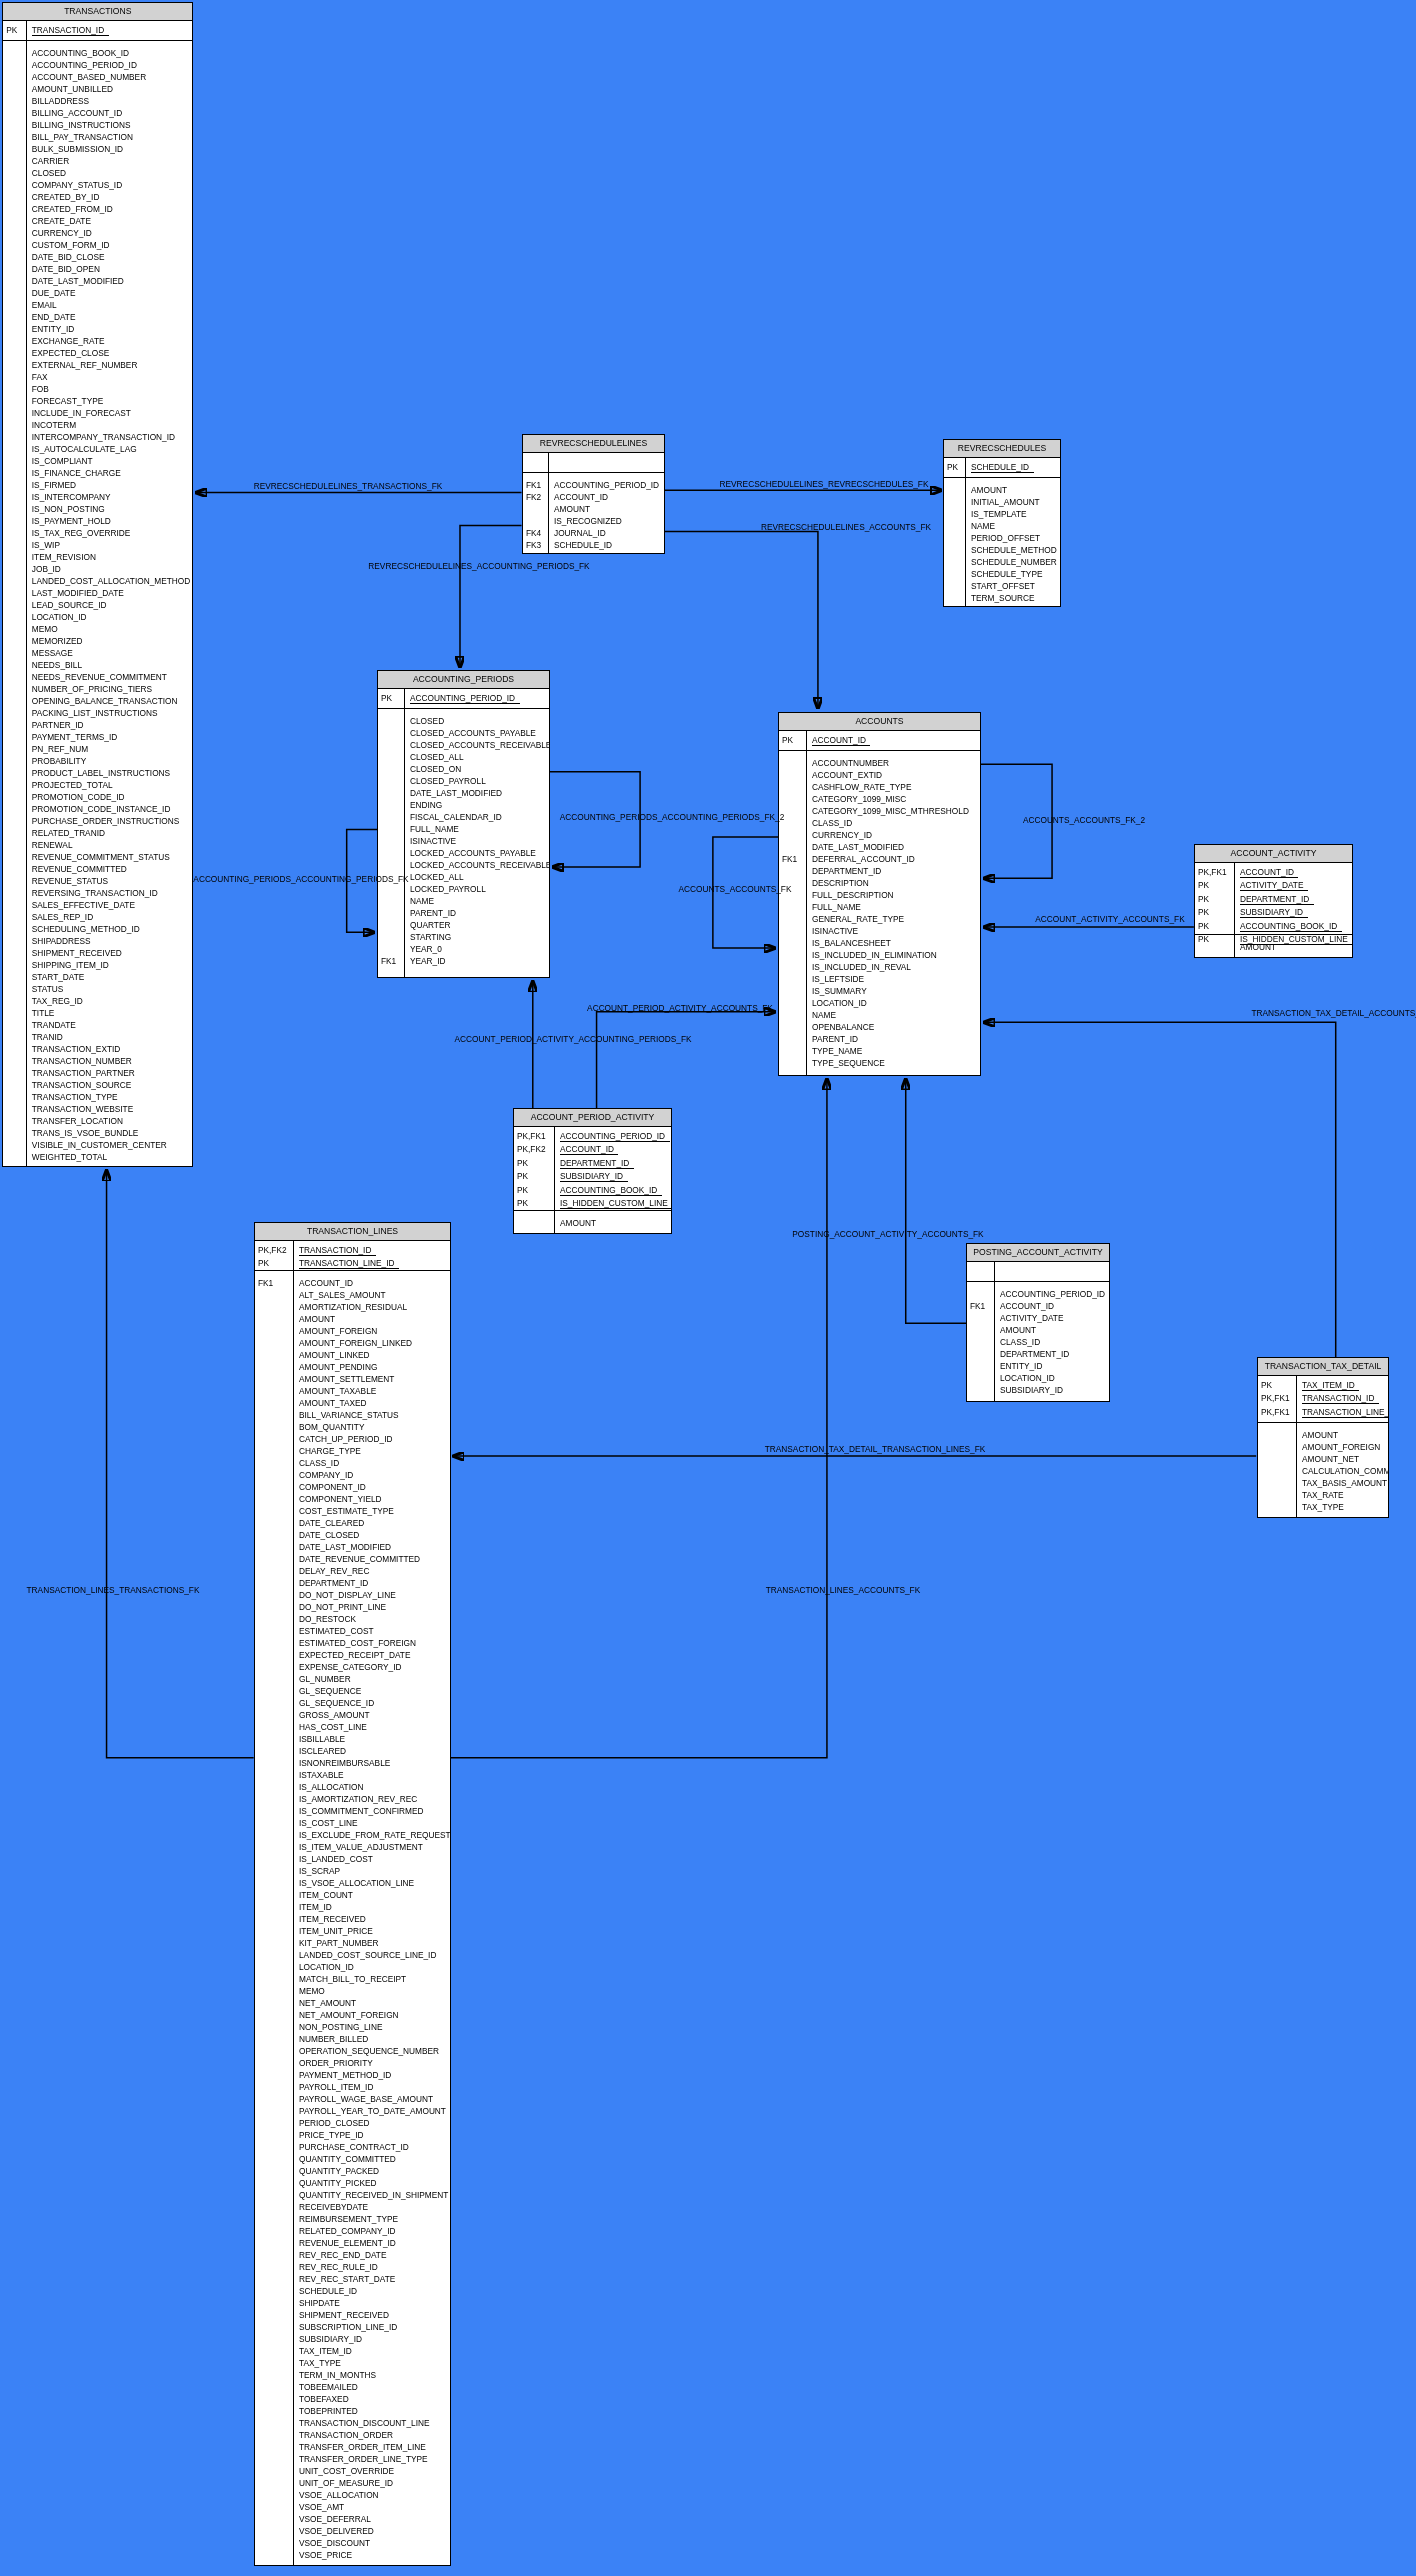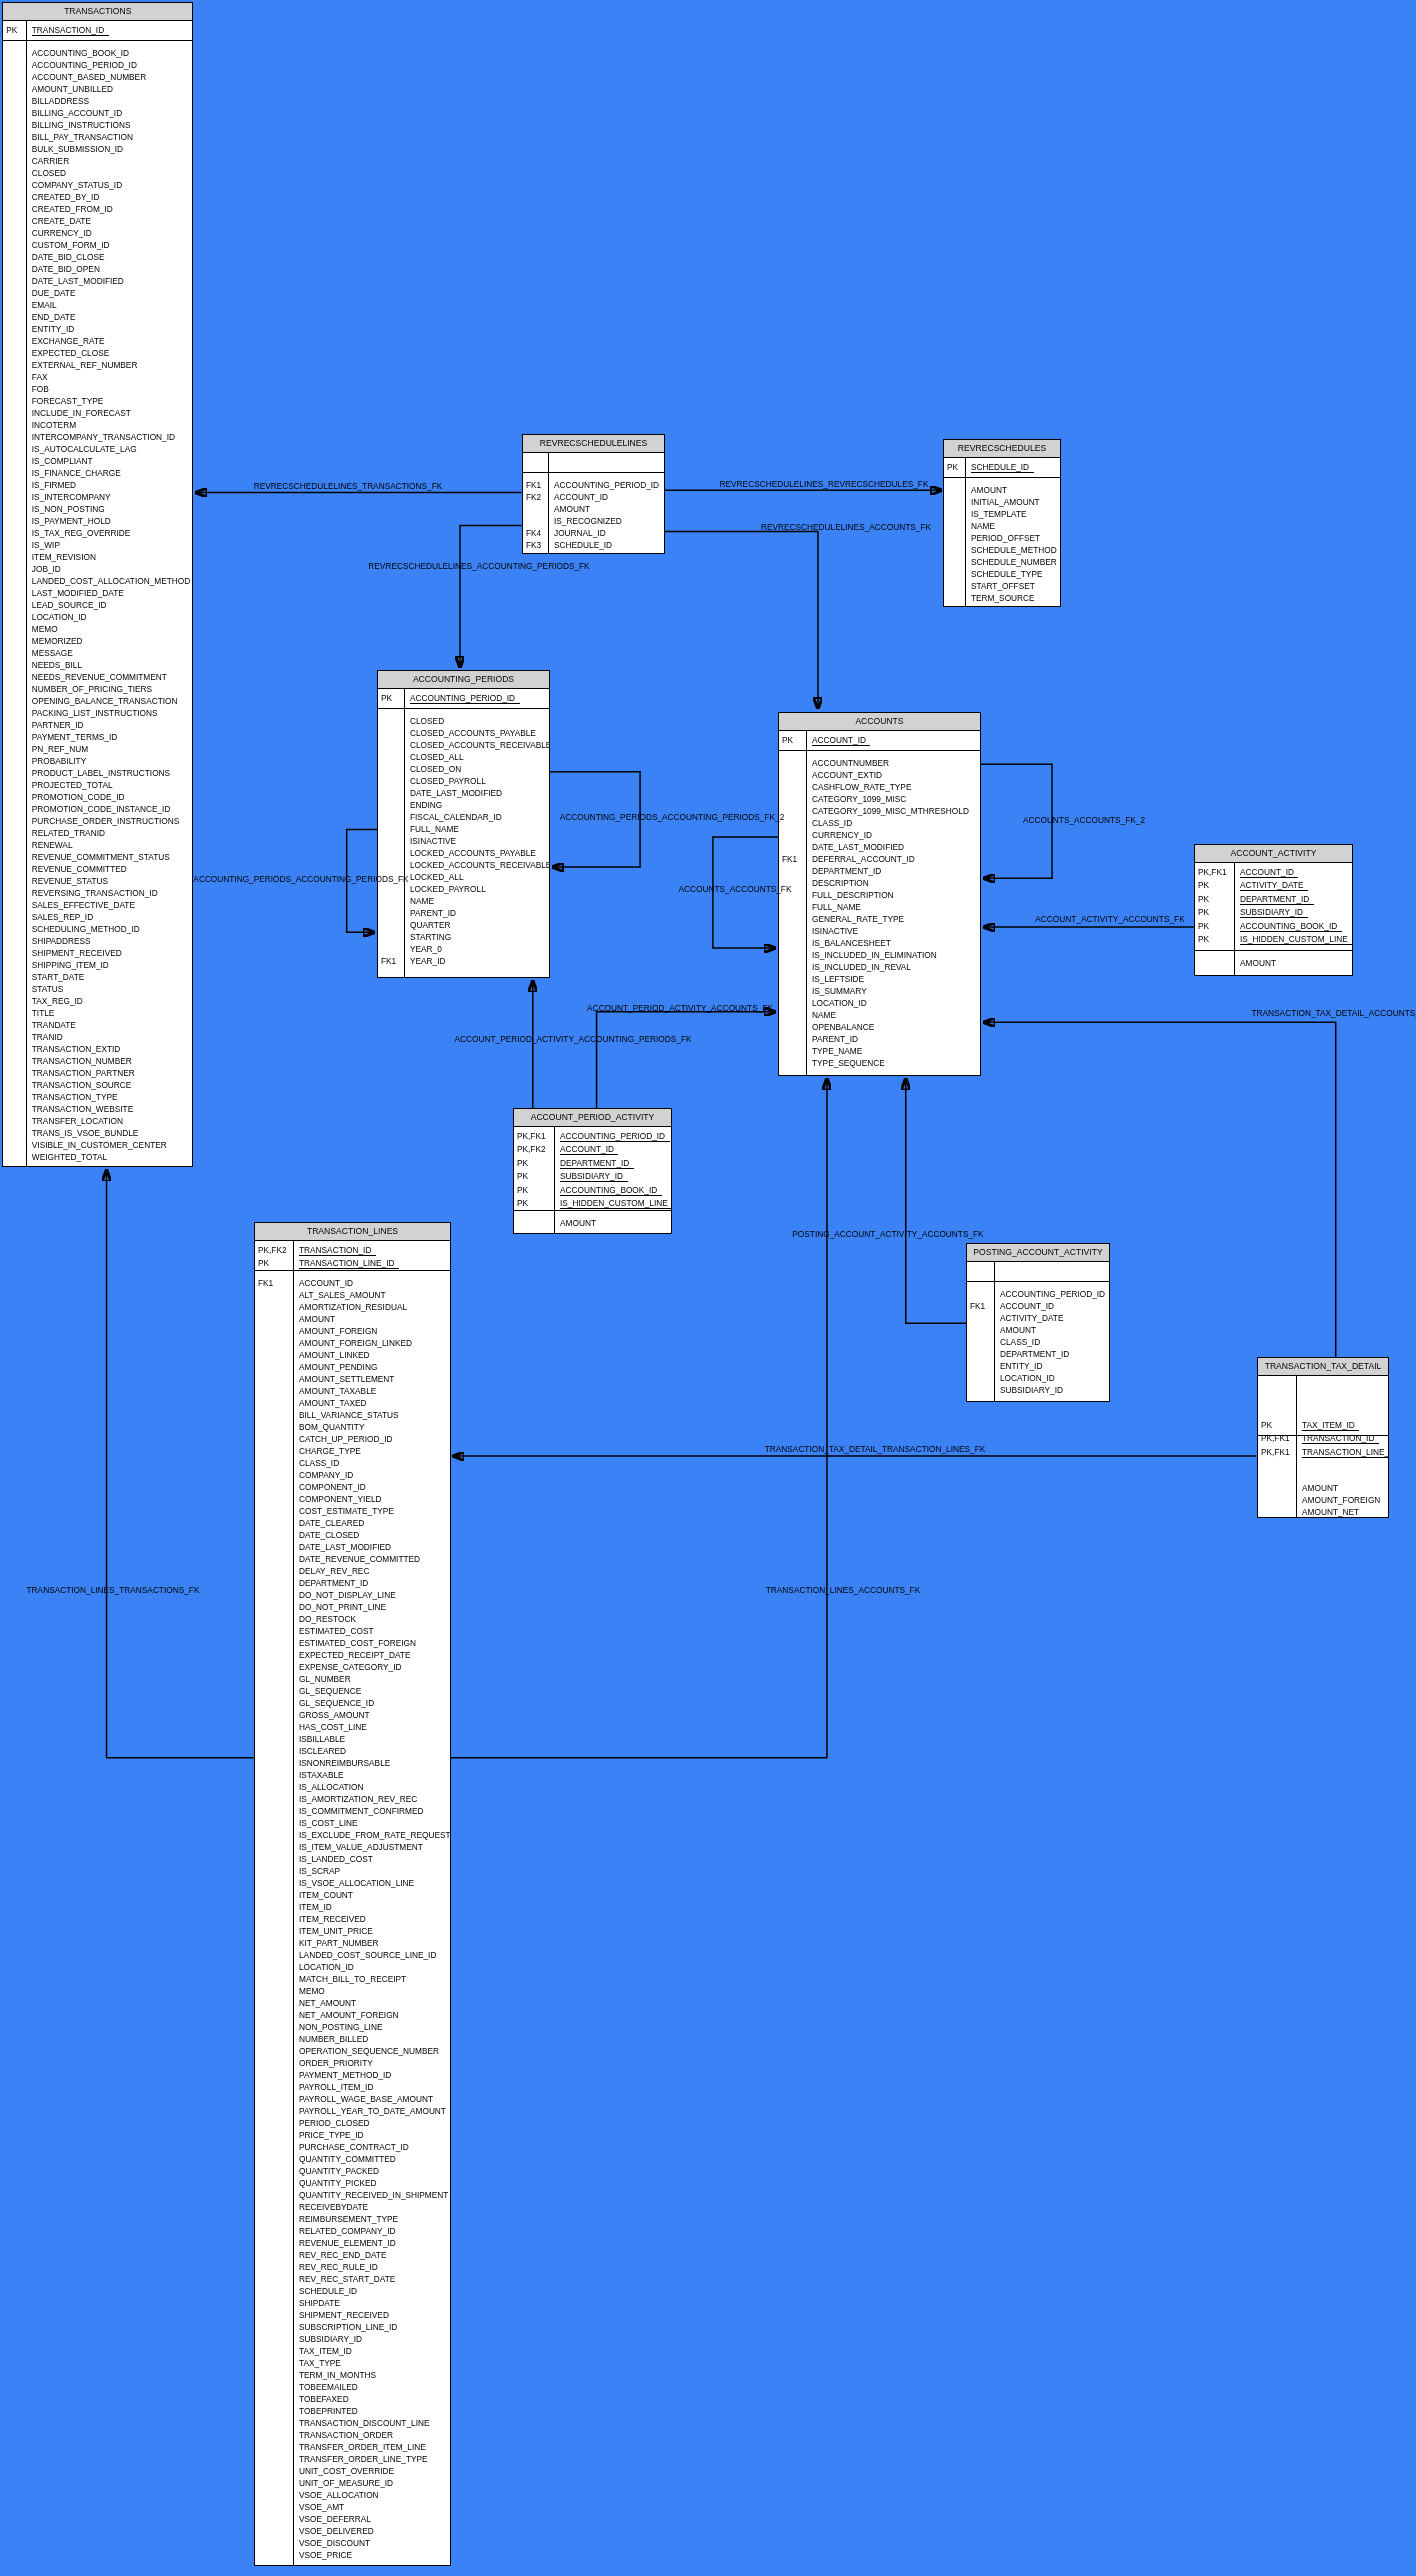--- a/index.html
+++ b/index.html
@@ -731,21 +731,21 @@
           <div class="kc"></div>
           <div class="fc">TYPE_NAME</div>
         </div>
         <div class="row">
           <div class="kc"></div>
           <div class="fc">TYPE_SEQUENCE</div>
         </div>
       </div>
       <div class="vline"></div>
     </div>
-  <div class="etable" style="left:1194px;top:844px;width:159px;height:132px;--kw:39px;">
+  <div class="etable" style="left:1194px;top:844px;width:159px;height:114px;--kw:39px;">
       <div class="ttl">ACCOUNT_ACTIVITY</div>
       <div class="sec keys">
         <div class="row">
           <div class="kc">PK,FK1</div>
           <div class="fc"><span>ACCOUNT_ID</span></div>
         </div>
         <div class="row">
           <div class="kc">PK</div>
           <div class="fc"><span>ACTIVITY_DATE</span></div>
         </div>
@@ -1295,21 +1295,21 @@
           <div class="kc"></div>
           <div class="fc">VSOE_DISCOUNT</div>
         </div>
         <div class="row">
           <div class="kc"></div>
           <div class="fc">VSOE_PRICE</div>
         </div>
       </div>
       <div class="vline"></div>
     </div>
-  <div class="etable" style="left:1257px;top:1357px;width:132px;height:161px;gap:40px;--kw:38px;">
+  <div class="etable" style="left:1257px;top:1357px;width:132px;height:161px;--kw:38px;">
       <div class="ttl">TRANSACTION_TAX_DETAIL</div>
       <div class="sec keys">
         <div class="row">
           <div class="kc">PK</div>
           <div class="fc"><span>TAX_ITEM_ID</span></div>
         </div>
         <div class="row">
           <div class="kc">PK,FK1</div>
           <div class="fc"><span>TRANSACTION_ID</span></div>
         </div>

